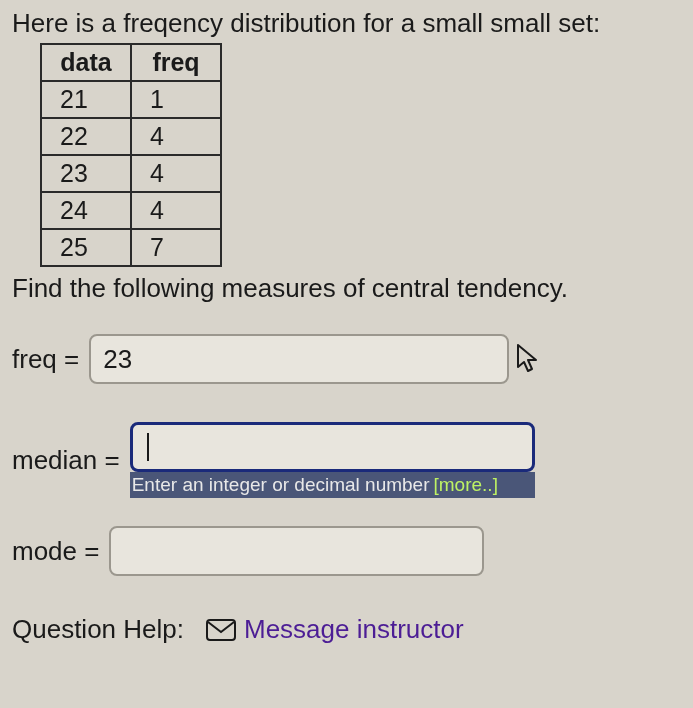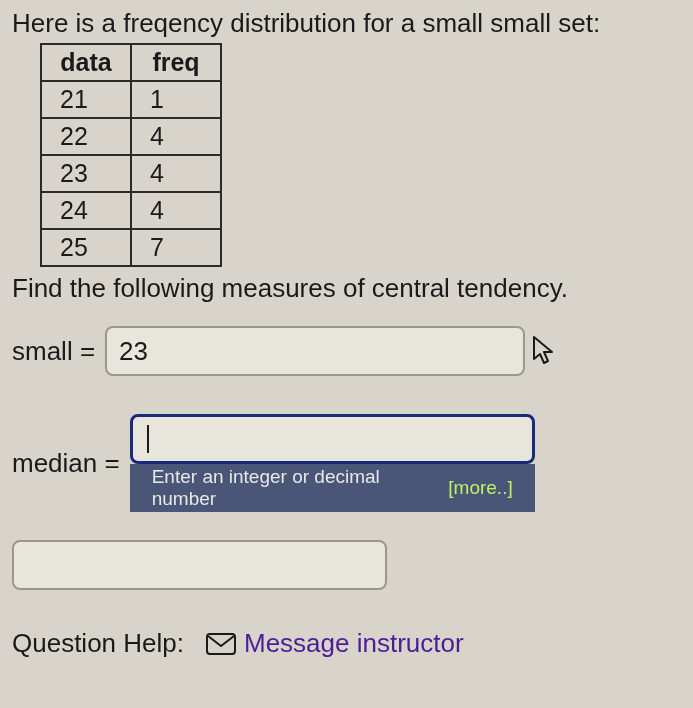--- a/index.html
+++ b/index.html
@@ -36,21 +36,21 @@
     .freq-table td:first-child {
       width: 90px;
       margin-left: 12px;
     }
     .freq-table td:last-child {
       width: 90px;
     }
     .prompt {
       font-size: 26px;
       margin-top: 6px;
-      margin-bottom: 22px;
+      margin-bottom: 30px;
     }
     .answer-row {
       display: flex;
       align-items: center;
       margin-bottom: 38px;
     }
     .answer-label {
       font-size: 26px;
       margin-right: 10px;
     }
@@ -74,21 +74,21 @@
     }
     .median-input {
       width: 405px;
       border: 3px solid #1a2a7a;
       border-radius: 8px;
     }
     .hint-bar {
       background: #4a5678;
       color: #e8e8e8;
       font-size: 19px;
-      padding: 2px 22px;
+      padding: 2px 2px;
       width: 405px;
       display: flex;
       align-items: center;
     }
     .hint-more {
       color: #bef264;
       margin-left: 4px;
     }
     .mode-input {
       width: 375px;
@@ -151,21 +151,21 @@
     <tr>
       <td>25</td>
       <td>7</td>
     </tr>
   </tbody>
 </table>
 
 <div class="prompt">Find the following measures of central tendency.</div>
 
 <div class="answer-row">
-  <span class="answer-label">small =</span>
+  <span class="answer-label">freq =</span>
   <input class="answer-input mean-input" value="23" style="">
   <span class="cursor-icon">
     <svg width="26" height="32" viewBox="0 0 26 32">
       <path d="M 3 2 L 3 24 L 9 19 L 13 28 L 17 26 L 13 17 L 21 17 Z" fill="none" stroke="#1a1a1a" stroke-width="2" stroke-linejoin="round"></path>
     </svg>
   </span>
 </div>
 
 <div class="answer-row" style="margin-bottom:28px;">
   <span class="answer-label">median =</span>
@@ -174,20 +174,21 @@
       <span class="caret"></span>
     </div>
     <div class="hint-bar">
       <span>Enter an integer or decimal number</span>
       <span class="hint-more">[more..]</span>
     </div>
   </div>
 </div>
 
 <div class="answer-row">
+  <span class="answer-label">mode =</span>
   <input class="answer-input mode-input" value="" style="">
 </div>
 
 <div class="help-row">
   <span>Question Help:</span>
   <span class="mail-icon">
     <svg width="30" height="22" viewBox="0 0 30 22">
       <rect x="1" y="1" width="28" height="20" rx="3" fill="none" stroke="#1a1a1a" stroke-width="2"></rect>
       <path d="M 2 3 L 15 13 L 28 3" fill="none" stroke="#1a1a1a" stroke-width="2"></path>
     </svg>

